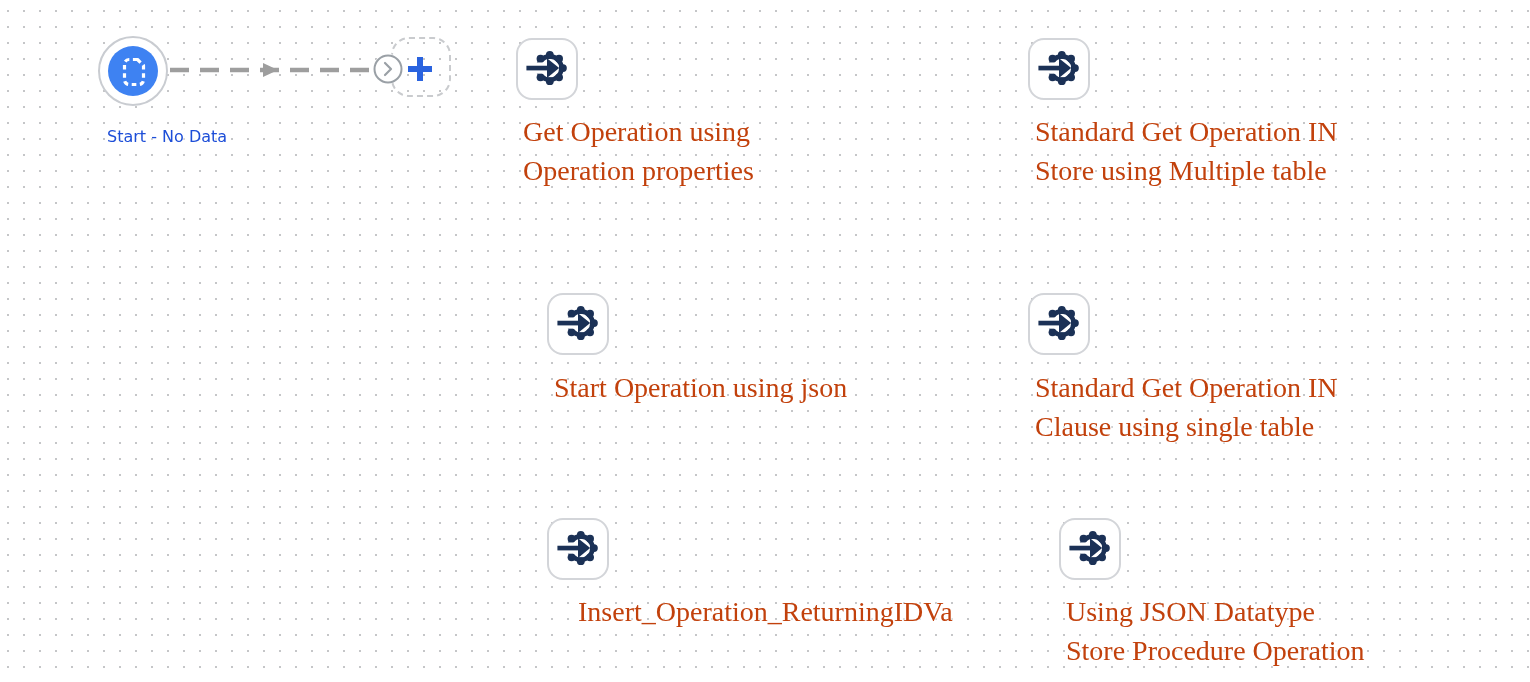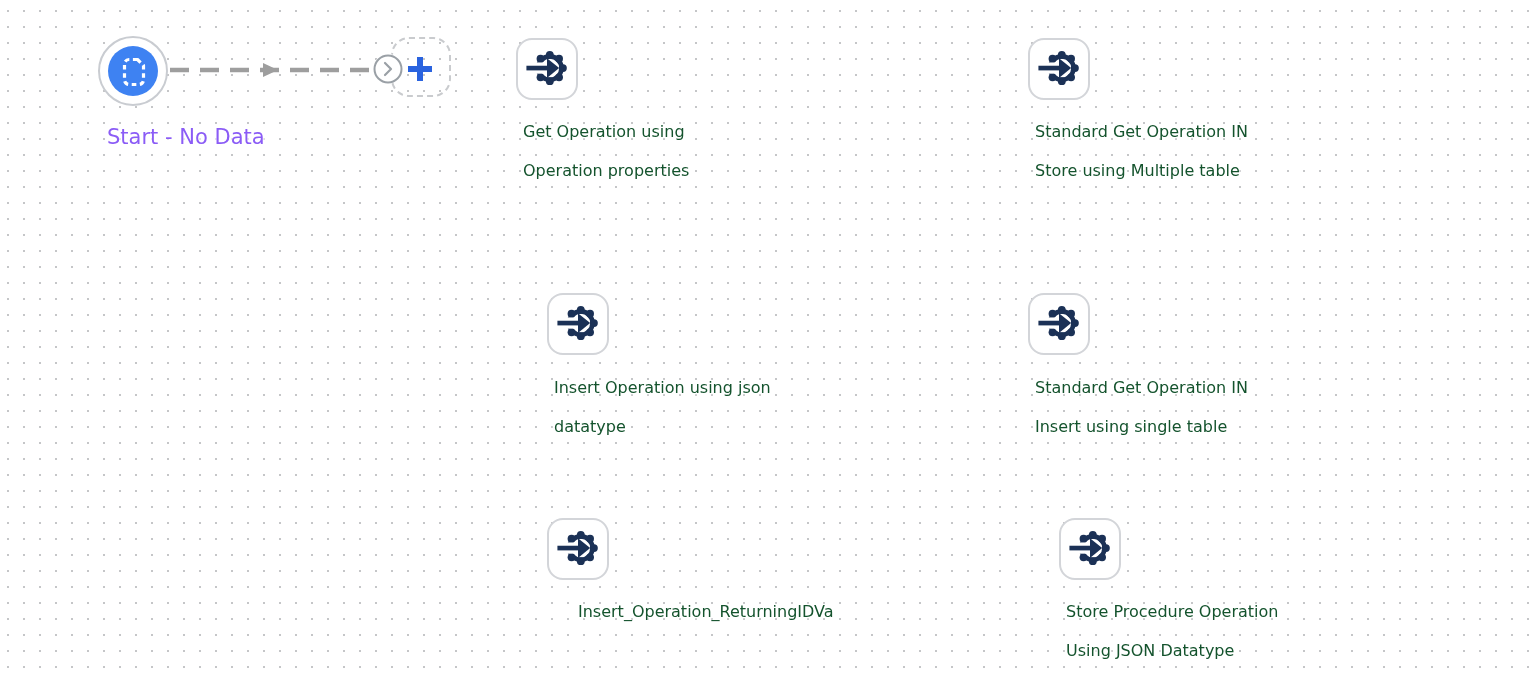--- a/index.html
+++ b/index.html
@@ -19,21 +19,21 @@
     left: 98px; top: 36px; width: 70px; height: 70px;
     border: 2px solid #c9ccd1; border-radius: 50%;
     background: #fff;
   }
   .start-inner {
     position: absolute; left: 8px; top: 8px;
     width: 50px; height: 50px; border-radius: 50%;
   }
   .start-label {
     left: 107px; top: 122px;
-    font-size: 21px; line-height: 30px; color: #8b5cf6;
+    font-size: 16px; line-height: 30px; color: #1d4ed8;
     white-space: nowrap;
     text-shadow: 0 0 3px #fff, 0 0 4px #fff, 0 0 5px #fff;
   }
 
   
   .connector-svg { left: 168px; top: 57px; }
   .endpoint-circle {
     left: 373px; top: 54px; width: 30px; height: 30px;
     border-radius: 50%; background: #fff;
   }
@@ -43,22 +43,23 @@
   }
   .add-btn { left: 405px; top: 54px; width: 30px; height: 30px; cursor: pointer; }
 
   
   .op-icon {
     width: 62px; height: 62px; background: #fff;
     border: 2px solid #d3d5d9; border-radius: 16px;
     cursor: pointer;
   }
   .op-label {
-    color: #14532d; font-size: 16px; line-height: 39px;
+    color: #c2410c; font-size: 28px; line-height: 39px;
     text-shadow: 0 0 3px #fff, 0 0 4px #fff, 0 0 5px rgba(255,255,255,.9);
+    font-family: Liberation Serif, serif;
   }
   .op-label div { white-space: nowrap; }
 
   .n0-icon  { left:  516px; top:  38px; }
   .n0-label { left:  523px; top: 112px; }
   .n1-icon  { left: 1028px; top:  38px; }
   .n1-label { left: 1035px; top: 112px; }
   .n2-icon  { left:  547px; top: 293px; }
   .n2-label { left:  554px; top: 368px; }
   .n3-icon  { left: 1028px; top: 293px; }
@@ -141,45 +142,44 @@
   <div>Standard Get Operation IN</div>
   <div>Store using Multiple table</div>
 </div>
 
 <div class="abs op-icon n2-icon">
   <svg viewBox="0 0 62 62" width="58" height="58">
       <use href="#gear-arrow"></use>
     </svg>
 </div>
 <div class="abs op-label n2-label">
-  <div>Insert Operation using json</div>
-  <div>datatype</div>
+  <div>Start Operation using json</div>
 </div>
 
 <div class="abs op-icon n3-icon">
   <svg viewBox="0 0 62 62" width="58" height="58">
       <use href="#gear-arrow"></use>
     </svg>
 </div>
 <div class="abs op-label n3-label">
   <div>Standard Get Operation IN</div>
-  <div>Insert using single table</div>
+  <div>Clause using single table</div>
 </div>
 
 <div class="abs op-icon n4-icon">
   <svg viewBox="0 0 62 62" width="58" height="58">
       <use href="#gear-arrow"></use>
     </svg>
 </div>
 <div class="abs op-label n4-label">
   <div>Insert_Operation_ReturningIDVa</div>
   <div></div>
 </div>
 
 <div class="abs op-icon n5-icon">
   <svg viewBox="0 0 62 62" width="58" height="58">
       <use href="#gear-arrow"></use>
     </svg>
 </div>
 <div class="abs op-label n5-label">
+  <div>Using JSON Datatype</div>
   <div>Store Procedure Operation</div>
-  <div>Using JSON Datatype</div>
 </div>
 
 </body></html>

